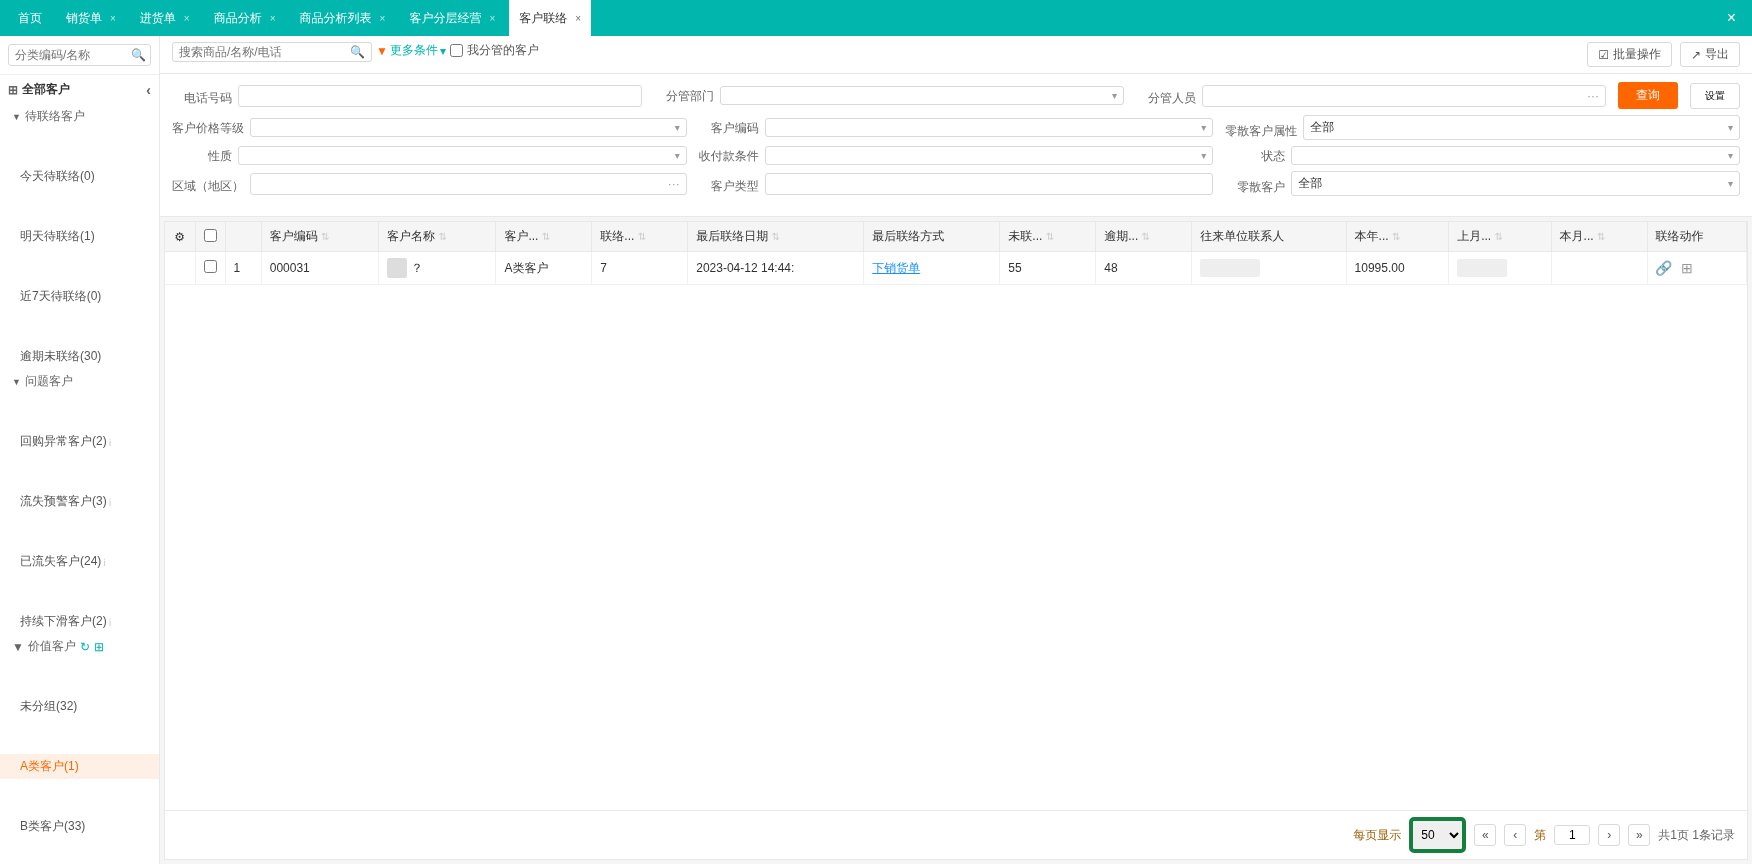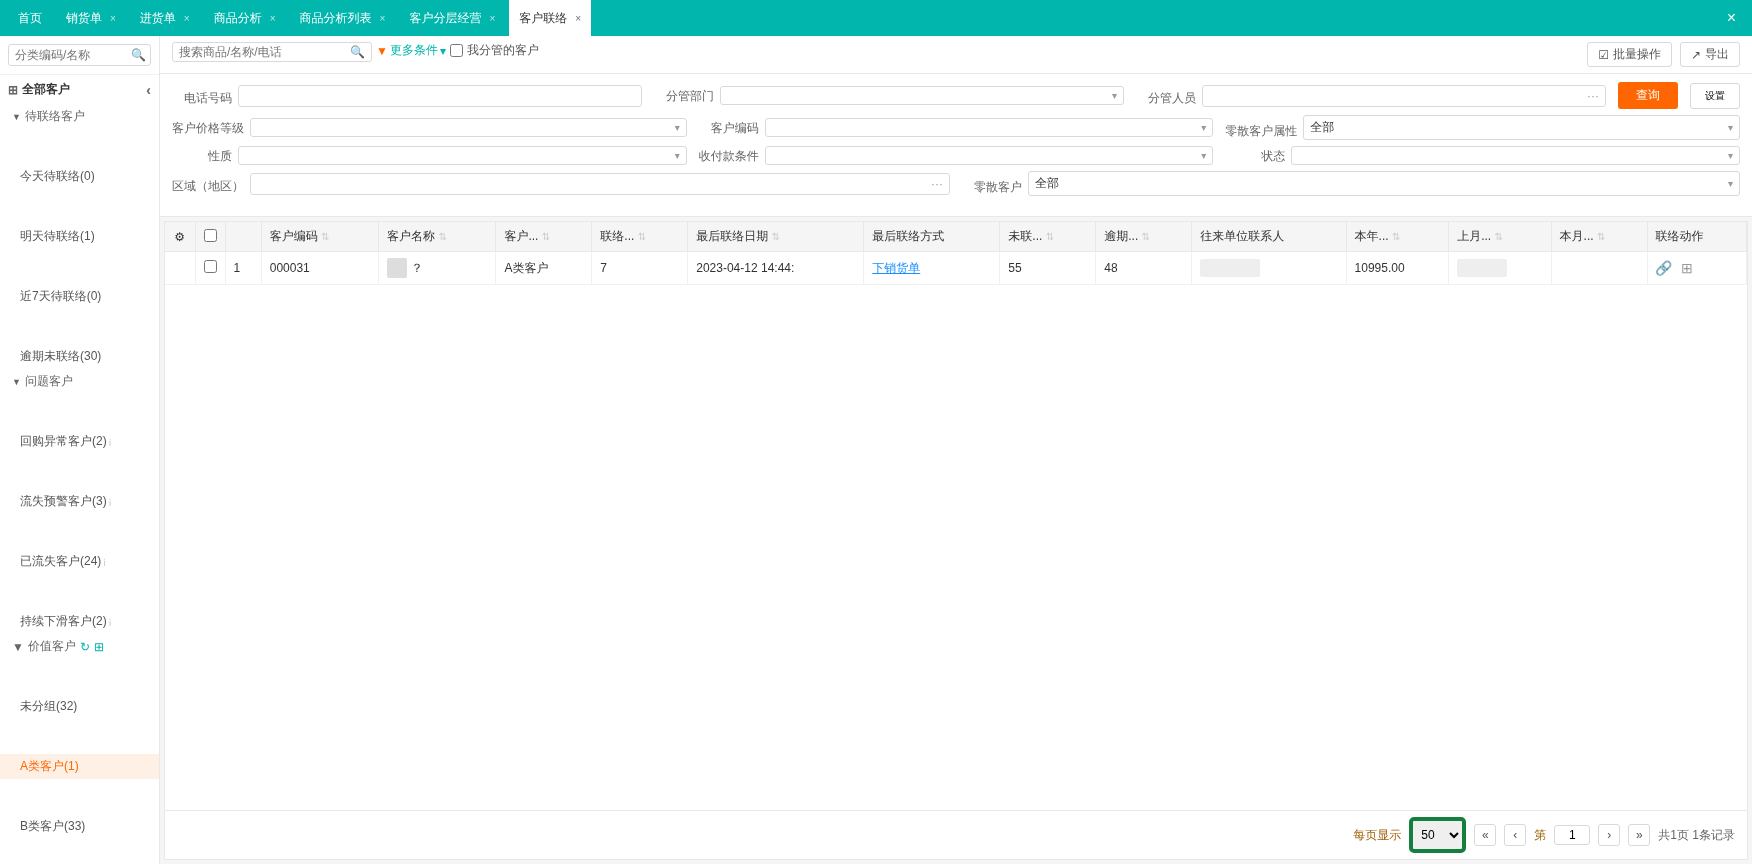--- a/index.html
+++ b/index.html
@@ -573,20 +573,24 @@
         </div>
       </div>
 
       <div class="adv-filter-row">
         <div class="filter-field">
           <label>区域（地区）</label>
           <div class="field-select">
             <span class="field-select-text"></span>
             <span class="field-select-dots">···</span>
           </div>
+        </div>
+        <div class="filter-field">
+          <label>客户类型</label>
+          <input class="field-input" type="text" value="" style="">
         </div>
         <div class="filter-field">
           <label>零散客户</label>
           <div class="field-select">
             <span class="field-select-text">全部</span>
             <span class="field-select-arrow">▾</span>
           </div>
         </div>
       </div>
     </div>

